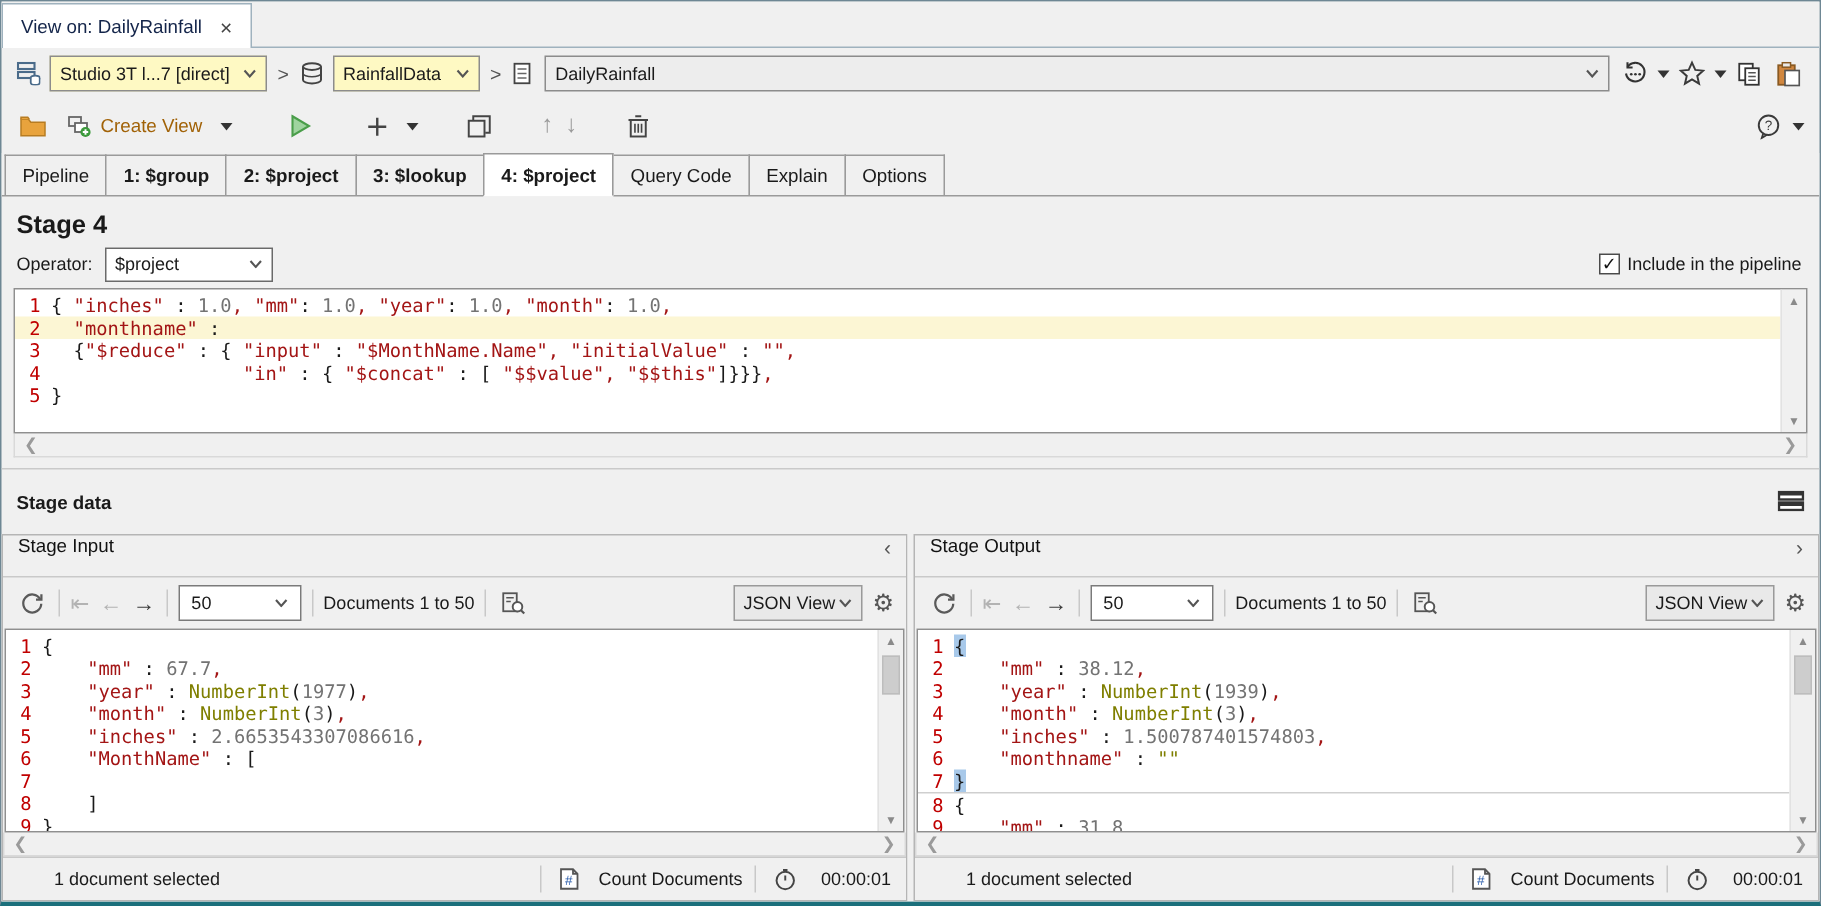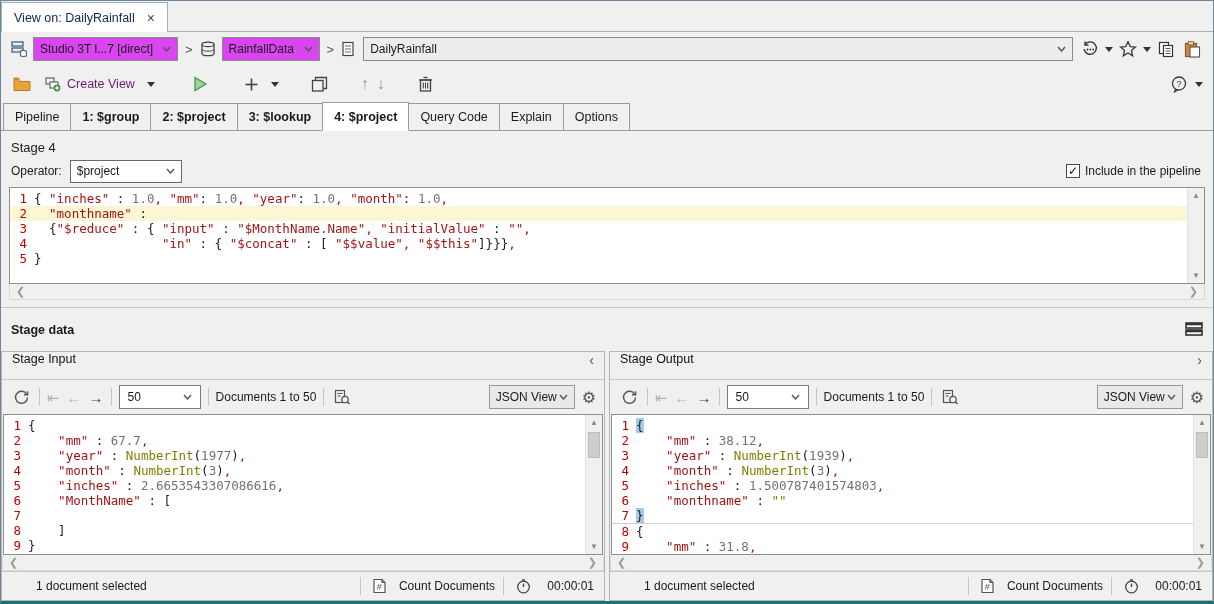--- a/index.html
+++ b/index.html
@@ -14,53 +14,53 @@
   .tabstrip { height:31px; background:#f0f0f0; border-bottom:1px solid #9fb2be;
     display:flex; align-items:flex-end; flex:none; }
   .doc-tab { background:#fff; border:1px solid #9fb2be; border-bottom:none;
     height:30px; margin-bottom:-1px; display:flex; align-items:center;
     padding:0 10px 0 12px; gap:10px; }
   .doc-tab .title { font-size:12.5px; color:#14254a; }
   .tab-close { color:#444; font-size:14px; cursor:pointer; padding:0 2px; }
 
   
   .connbar { height:34px; display:flex; align-items:center; padding:0 10px; gap:6px; flex:none; }
-  .combo { height:24px; background:#d946ef; border:1px solid #8c8c8c;
+  .combo { height:24px; background:#fef9c3; border:1px solid #8c8c8c;
     display:flex; align-items:center; padding:0 6px; gap:6px; }
   .combo .val { white-space:nowrap; overflow:hidden; }
   .combo .chev { margin-left:auto; flex:none; }
   .combo.c-conn { width:145px; }
   .combo.c-db { width:98px; }
   .combo.c-coll { flex:1; max-width:736px; background:#ededed; }
   .crumb-sep { color:#555; font-size:13px; padding:0 1px; }
   .icon16 { width:16px; height:16px; flex:none; display:inline-block; }
   .iconbtn { width:22px; height:22px; display:flex; align-items:center; justify-content:center; flex:none; cursor:pointer; }
   .caret { width:0; height:0; border-left:4px solid transparent; border-right:4px solid transparent;
     border-top:5px solid #333; display:inline-block; flex:none; }
   .connbar .right { margin-left:auto; display:flex; align-items:center; gap:4px; }
 
   
   .actionbar { height:36px; display:flex; align-items:center; padding:0 10px; gap:8px; flex:none; }
   .abtn { display:flex; align-items:center; gap:6px; cursor:pointer; padding:2px 4px; }
-  .abtn .lbl { font-size:12.5px; color:#701a75; }
+  .abtn .lbl { font-size:12.5px; color:#a16207; }
   .tool-gap { width:14px; }
   .arrow-dis { color:#9a9a9a; font-size:16px; }
   .actionbar .right { margin-left:auto; display:flex; align-items:center; gap:5px; }
 
   
   .ptabs { height:29px; display:flex; align-items:flex-end; padding-left:2px;
     border-bottom:1px solid #9a9a9a; flex:none; background:#f0f0f0; }
   .ptab { border:1px solid #9a9a9a; border-bottom:none; background:#f0f0f0;
     height:27px; display:flex; align-items:center; padding:0 11px;
     margin-right:-1px; font-size:12.5px; cursor:pointer; }
   .ptab.bold { font-weight:bold; }
   .ptab.active { background:#ffffff; height:29px; margin-bottom:-1px; border-bottom:1px solid #fff; z-index:2; position:relative; }
 
   
-  .stage-title { font-weight:normal; font-size:13px; padding:9px 0 2px 10px; flex:none; }
+  .stage-title { font-weight:bold; font-size:17px; padding:9px 0 2px 10px; flex:none; }
   .oprow { height:28px; display:flex; align-items:center; padding:0 12px 0 10px; gap:8px; flex:none; }
   .op-combo { width:112px; height:23px; background:#fff; border:1px solid #6a6a6a;
     display:flex; align-items:center; padding:0 6px; }
   .op-combo .chev { margin-left:auto; }
   .chk { margin-left:auto; display:flex; align-items:center; gap:5px; cursor:pointer; }
   .chk .box { width:14px; height:14px; border:1px solid #4a4a4a; background:#fff;
     display:flex; align-items:center; justify-content:center; font-size:12px; color:#111; line-height:1; }
 
   
   .ed-wrap { position:relative; background:#fff; border:1px solid #8f8f8f; overflow:hidden; }

